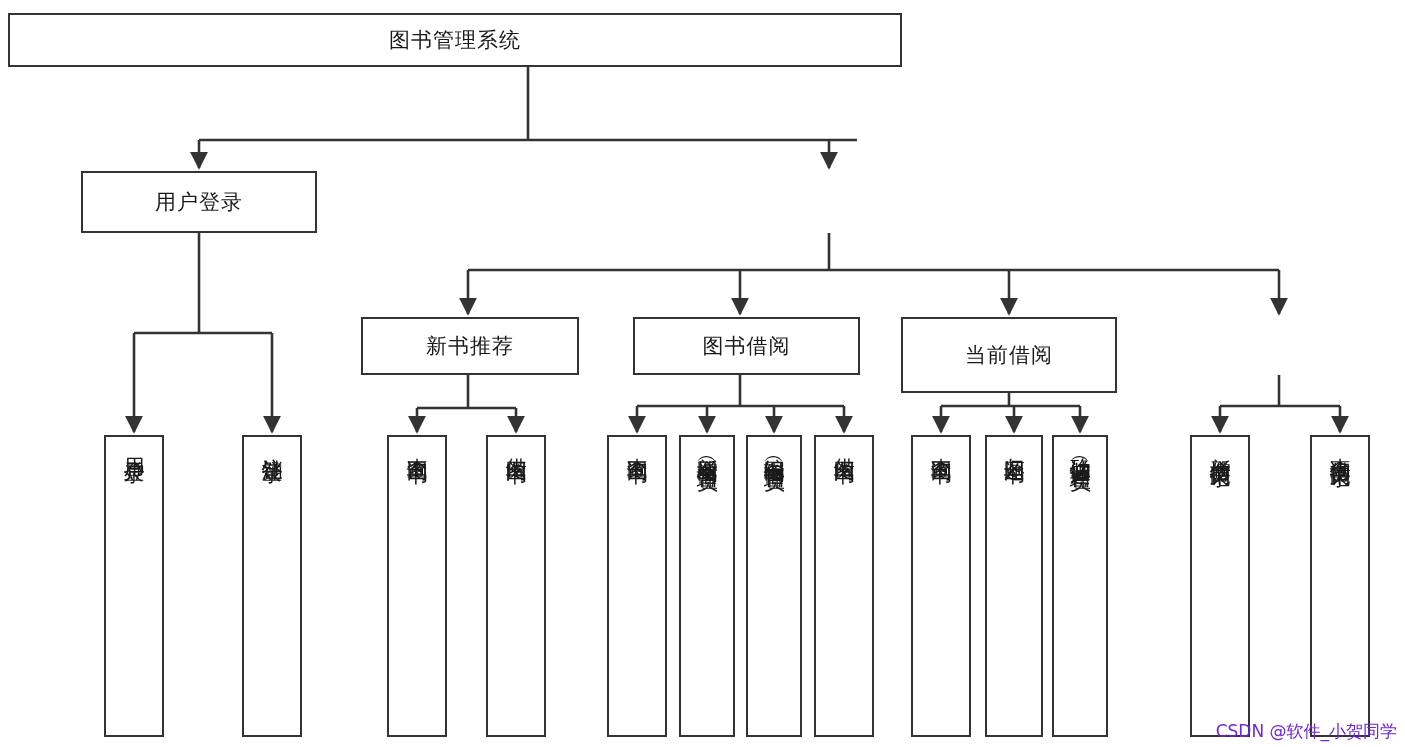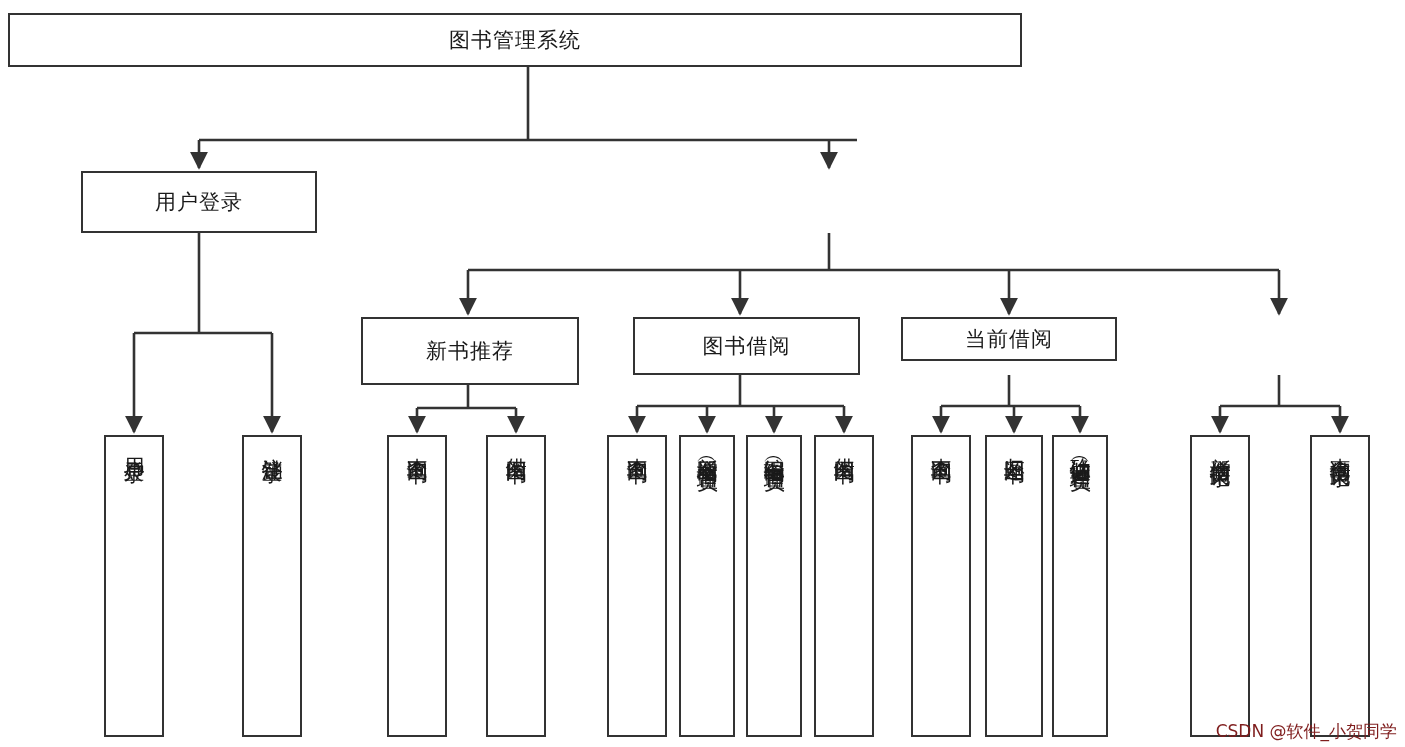--- a/index.html
+++ b/index.html
@@ -52,21 +52,21 @@
     color: #1a1a1a;
   }
   .h-label {
     white-space: nowrap;
   }
   #watermark {
     position: absolute;
     right: 8px;
     bottom: 4px;
     font-size: 17px;
-    color: #7f1d1d;
+    color: #6d28d9;
     white-space: nowrap;
     pointer-events: none;
   }
 </style>
 </head>
 <body>
 
 <div id="canvas">
 
   <svg id="svg-layer" viewBox="0 0 1405 747" xmlns="http://www.w3.org/2000/svg">
@@ -112,35 +112,35 @@
       <path d="M 1014 406 L 1014 432" marker-end="url(#arrow)"></path>
       <path d="M 1080 406 L 1080 432" marker-end="url(#arrow)"></path>
 
       <path d="M 1279 375 L 1279 406"></path>
       <path d="M 1220 406 L 1340 406"></path>
       <path d="M 1220 406 L 1220 432" marker-end="url(#arrow)"></path>
       <path d="M 1340 406 L 1340 432" marker-end="url(#arrow)"></path>
     </g>
   </svg>
 
-  <div class="node h-node" style="left: 8px; top: 13px; width: 1014px; height: 54px;">
+  <div class="node h-node" style="left: 8px; top: 13px; width: 894px; height: 54px;">
     <span class="h-label">图书管理系统</span>
   </div>
 
   <div class="node h-node" style="left: 81px; top: 171px; width: 236px; height: 62px;">
     <span class="h-label">用户登录</span>
   </div>
 
-  <div class="node h-node" style="left: 361px; top: 317px; width: 218px; height: 68px;">
+  <div class="node h-node" style="left: 361px; top: 317px; width: 218px; height: 58px;">
     <span class="h-label">新书推荐</span>
   </div>
   <div class="node h-node" style="left: 633px; top: 317px; width: 227px; height: 58px;">
     <span class="h-label">图书借阅</span>
   </div>
-  <div class="node h-node" style="left: 901px; top: 317px; width: 216px; height: 44px;">
+  <div class="node h-node" style="left: 901px; top: 317px; width: 216px; height: 76px;">
     <span class="h-label">当前借阅</span>
   </div>
 
   <div class="node v-node" style="left: 104px; top: 435px; width: 60px; height: 302px;">
     <span class="v-label">用户登录</span>
   </div>
   <div class="node v-node" style="left: 242px; top: 435px; width: 60px; height: 302px;">
     <span class="v-label">注销登录</span>
   </div>
   <div class="node v-node" style="left: 387px; top: 435px; width: 60px; height: 302px;">

